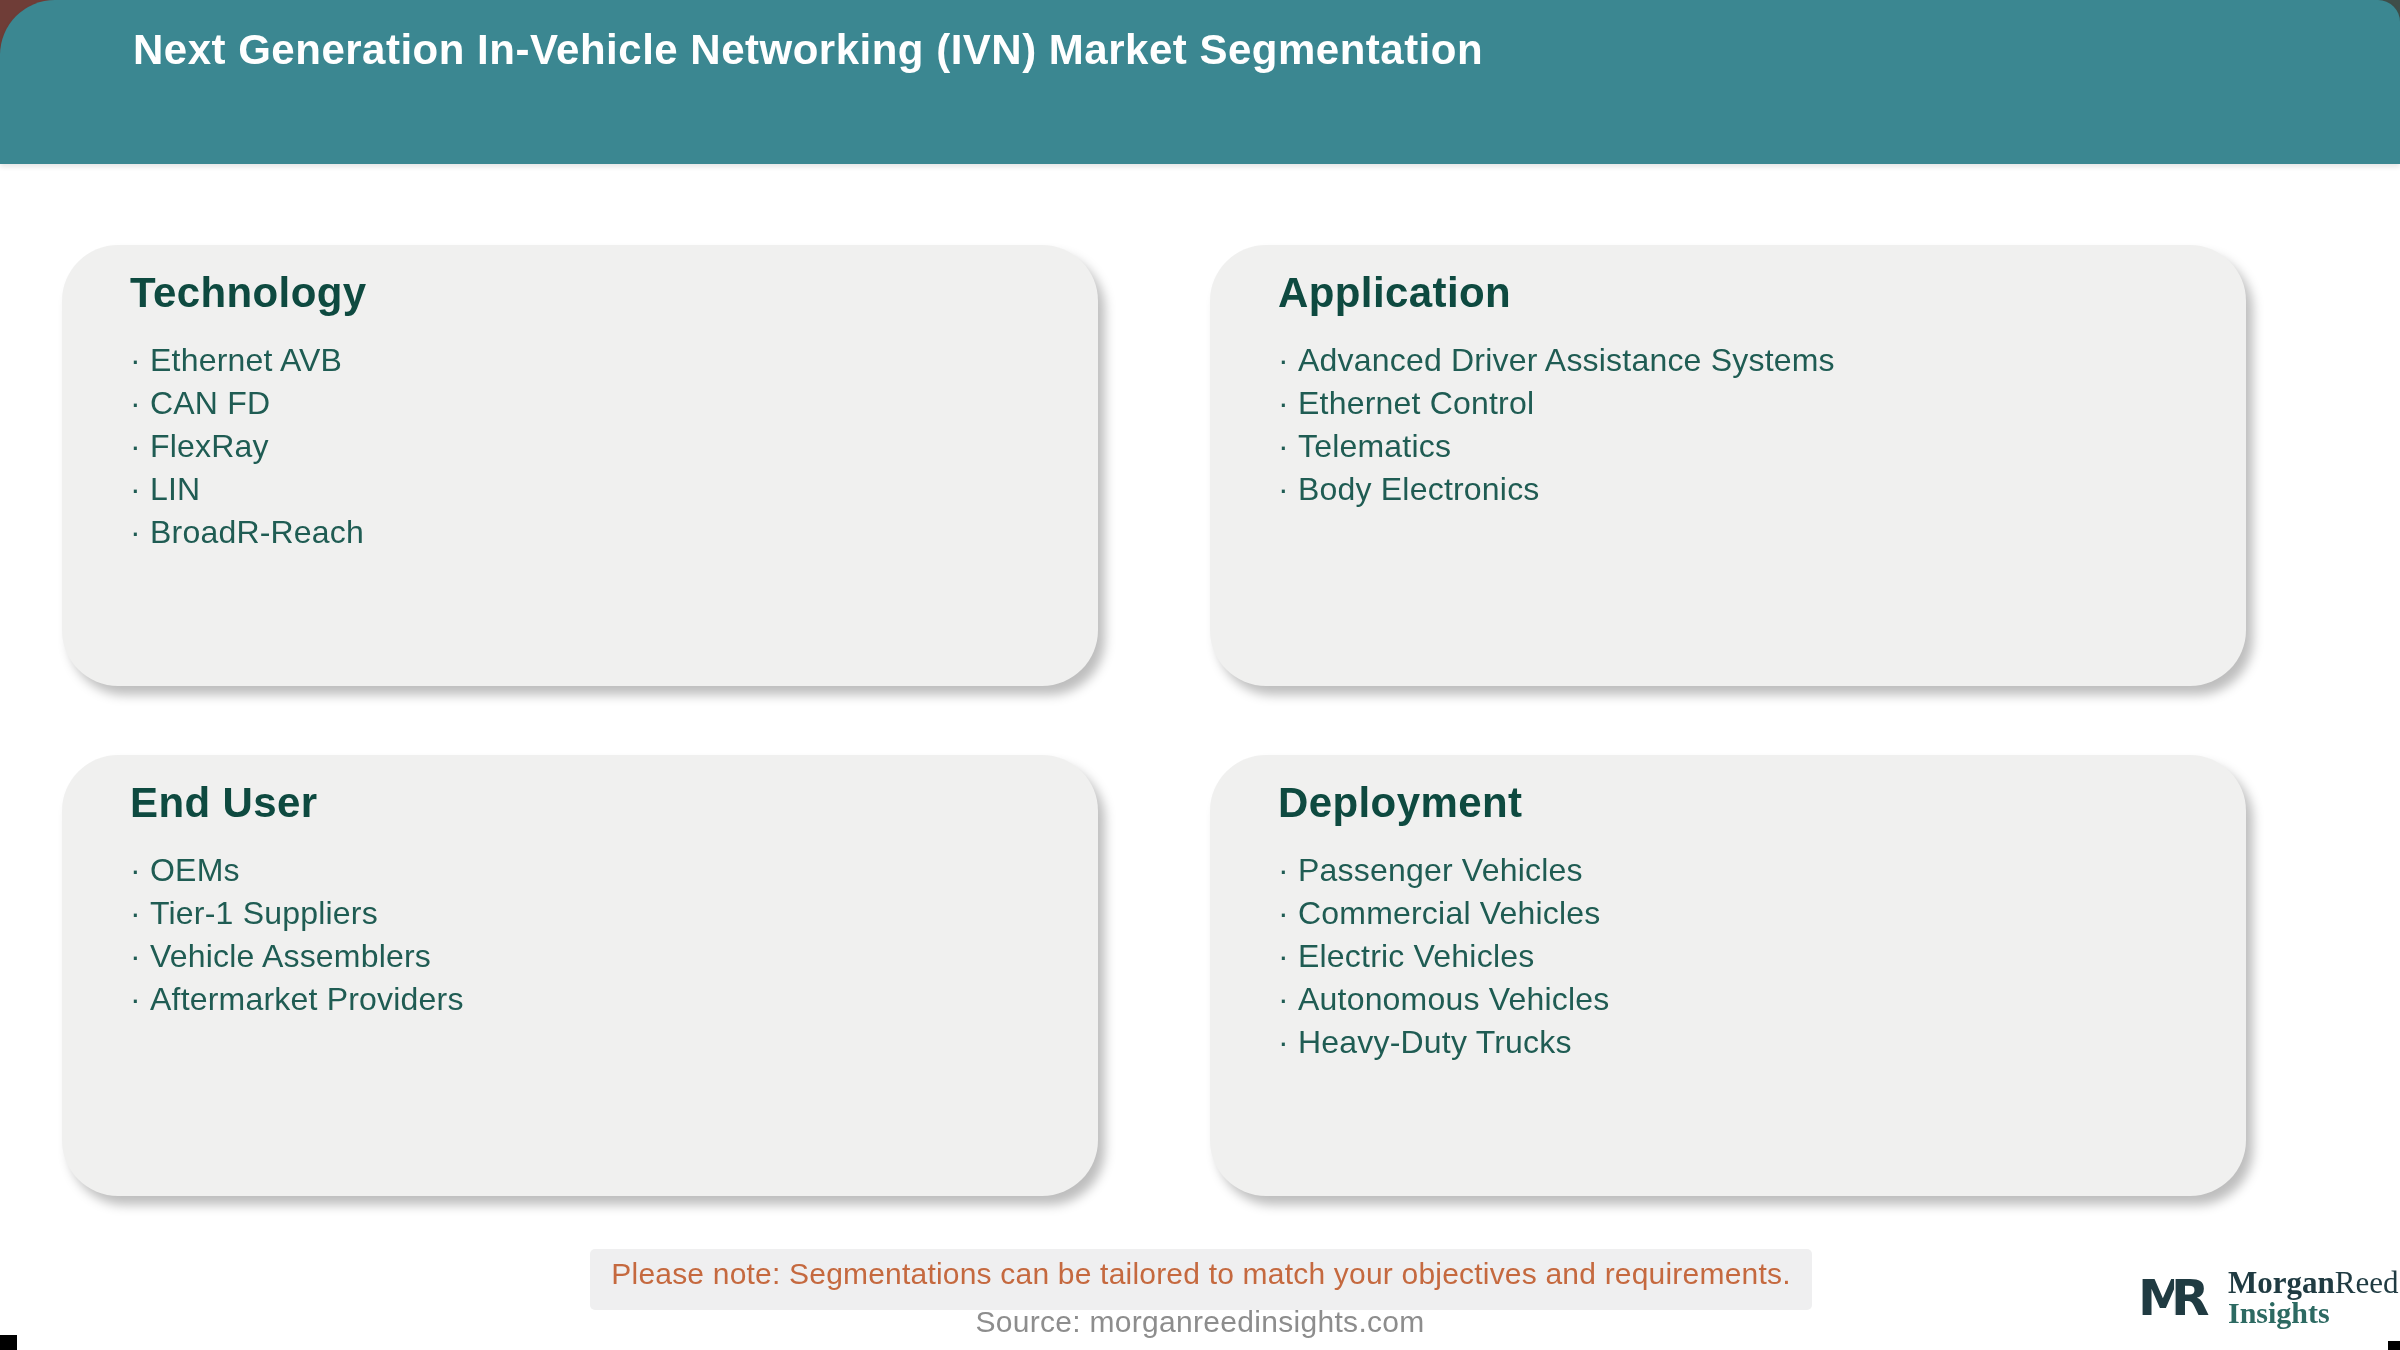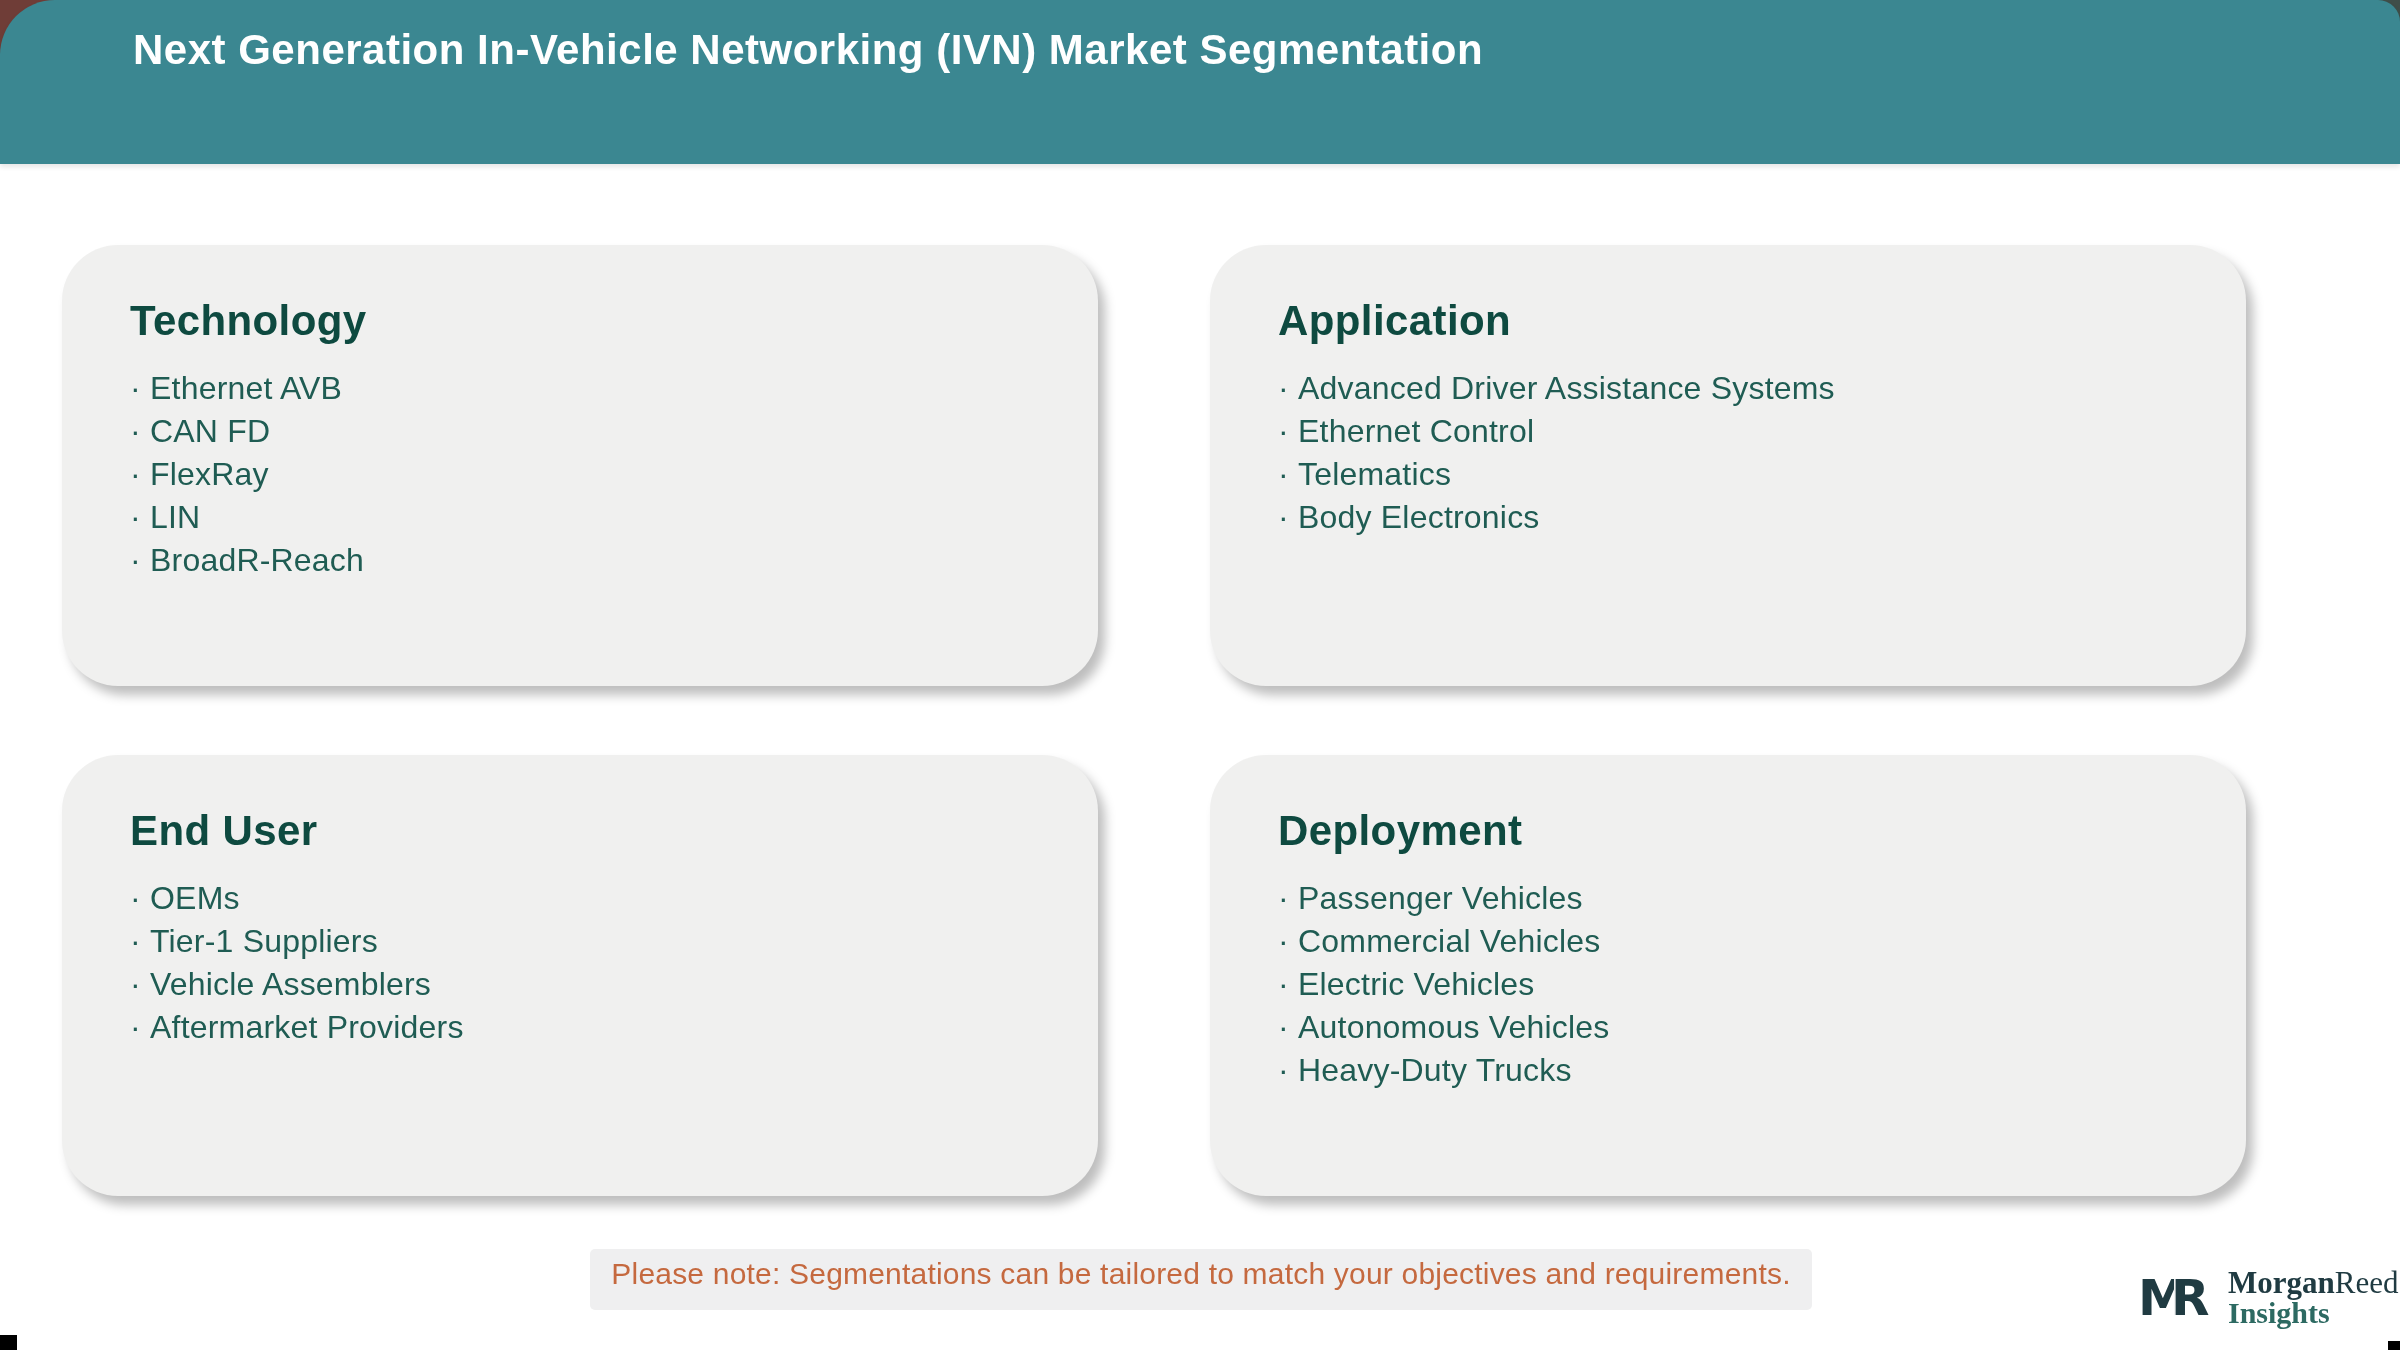--- a/index.html
+++ b/index.html
@@ -59,21 +59,21 @@
     line-height: 56px;
     letter-spacing: 0.5px;
   }
 
   .card {
     position: absolute;
     width: 1036px; height: 441px;
     background: var(--card-bg, #f0f0ef);
     border-radius: 56px;
     box-shadow: 7px 9px 11px rgba(0,0,0,0.26);
-    padding: 52px 50px 0 68px;
+    padding: 24px 50px 0 68px;
     z-index: 1;
   }
   .card.pos-tl { left: 62px;   top: 245px; }
   .card.pos-tr { left: 1210px; top: 245px; }
   .card.pos-bl { left: 62px;   top: 755px; }
   .card.pos-br { left: 1210px; top: 755px; }
 
   .card h2 {
     font-size: 42px;
     font-weight: 700;
@@ -205,20 +205,21 @@
         <li>Electric Vehicles</li>
         <li>Autonomous Vehicles</li>
         <li>Heavy-Duty Trucks</li>
       </ul>
   </div>
 
   <div class="note-bar">
     <span class="note-text">Please note: Segmentations can be tailored to match your objectives and requirements.</span>
   </div>
 
+  <div class="source-line">Source: morganreedinsights.com</div>
 
   <div class="logo">
     <svg class="monogram" width="74" height="50" viewBox="0 0 74 50">
       <text x="0" y="43" font-family="DejaVu Sans, sans-serif" font-weight="bold" font-size="50" fill="#203b42">M</text>
       <text x="33" y="43" font-family="DejaVu Sans, sans-serif" font-weight="bold" font-size="50" fill="#203b42" stroke="#ffffff" stroke-width="3" paint-order="stroke">R</text>
     </svg>
     <div class="logo-text">
       <div class="line1"><span class="bold">Morgan</span><span class="reg">Reed</span></div>
       <div class="line2">Insights</div>
     </div>

